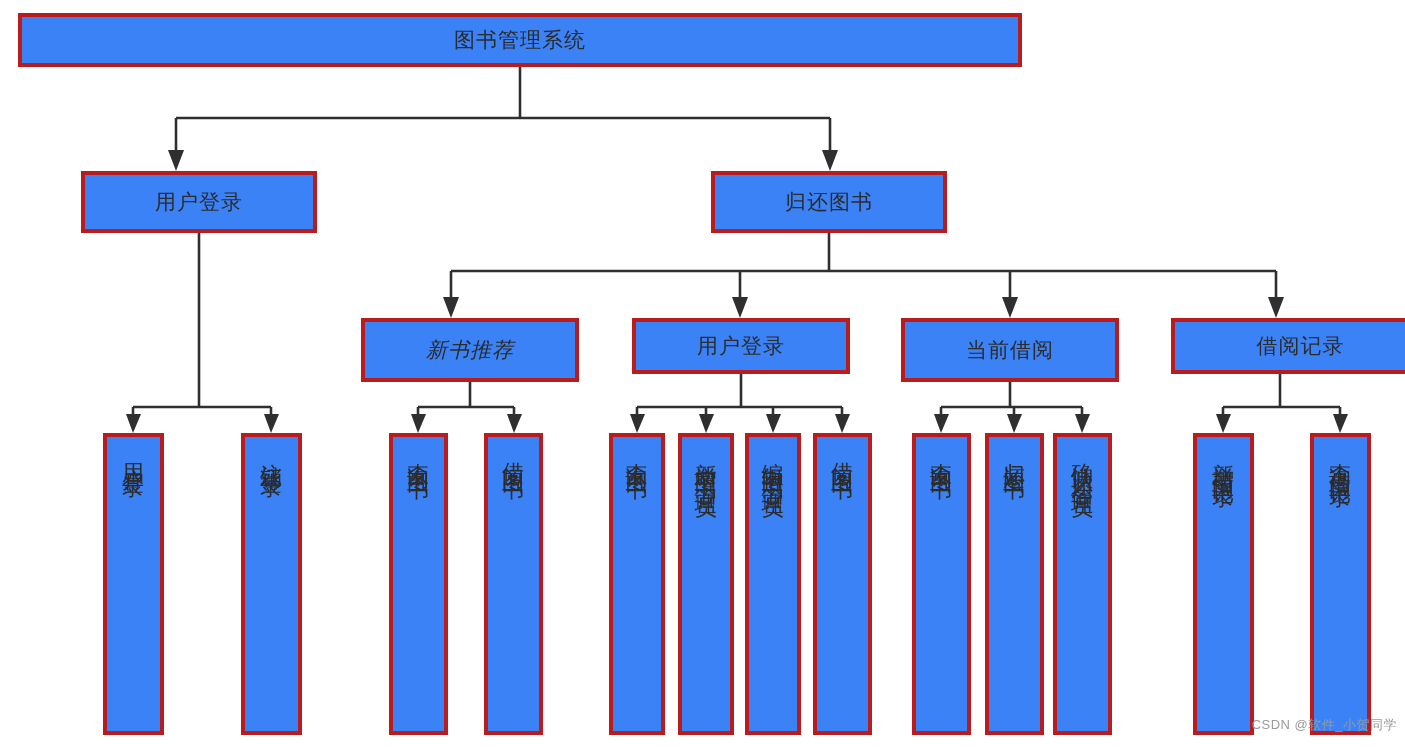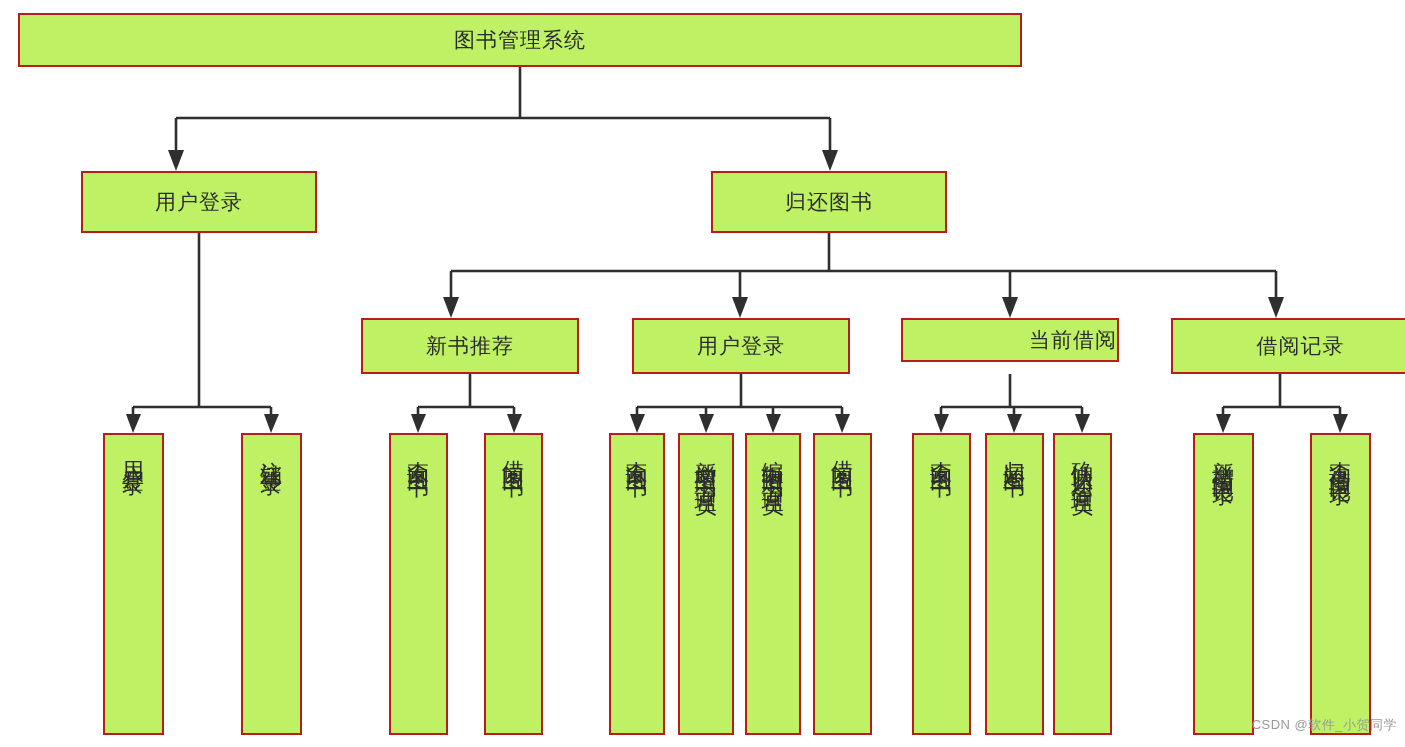--- a/index.html
+++ b/index.html
@@ -17,22 +17,22 @@
   #diagram-root {
     position: absolute;
     left: 0;
     top: 0;
     width: 1405px;
     height: 747px;
   }
   .node-box {
     position: absolute;
     box-sizing: border-box;
-    background: #bef264;
-    border: 2px solid #b91c1c;
+    background: #3b82f6;
+    border: 4px solid #b91c1c;
     display: flex;
     align-items: center;
     justify-content: center;
   }
   .node-label {
     color: #2b2b2b;
     font-size: 21px;
     line-height: 1.25;
     letter-spacing: 1px;
     white-space: nowrap;
@@ -152,27 +152,27 @@
     <span class="node-label">图书管理系统</span>
   </div>
 
   <div class="node-box" id="node-l2-0" style="left: 81px; top: 171px; width: 236px; height: 62px;">
     <span class="node-label">用户登录</span>
   </div>
   <div class="node-box" id="node-l2-1" style="left: 711px; top: 171px; width: 236px; height: 62px;">
     <span class="node-label">归还图书</span>
   </div>
 
-  <div class="node-box" id="node-l3-0" style="left: 361px; top: 318px; width: 218px; height: 56px;">
+  <div class="node-box" id="node-l3-0" style="left: 361px; top: 318px; width: 218px; height: 64px; font-style: italic;">
     <span class="node-label">新书推荐</span>
   </div>
   <div class="node-box" id="node-l3-1" style="left: 632px; top: 318px; width: 218px; height: 56px;">
     <span class="node-label">用户登录</span>
   </div>
-  <div class="node-box" id="node-l3-2" style="left: 901px; top: 318px; width: 218px; height: 44px; justify-content: flex-end;">
+  <div class="node-box" id="node-l3-2" style="left: 901px; top: 318px; width: 218px; height: 64px;">
     <span class="node-label">当前借阅</span>
   </div>
   <div class="node-box" id="node-l3-3" style="left: 1171px; top: 318px; width: 259px; height: 56px;">
     <span class="node-label">借阅记录</span>
   </div>
 
   <div class="node-box leaf" id="node-leaf-0" style="left: 103px; top: 433px; width: 61px; height: 302px;">
     <span class="node-label">用户登录</span>
   </div>
   <div class="node-box leaf" id="node-leaf-1" style="left: 241px; top: 433px; width: 61px; height: 302px;">

